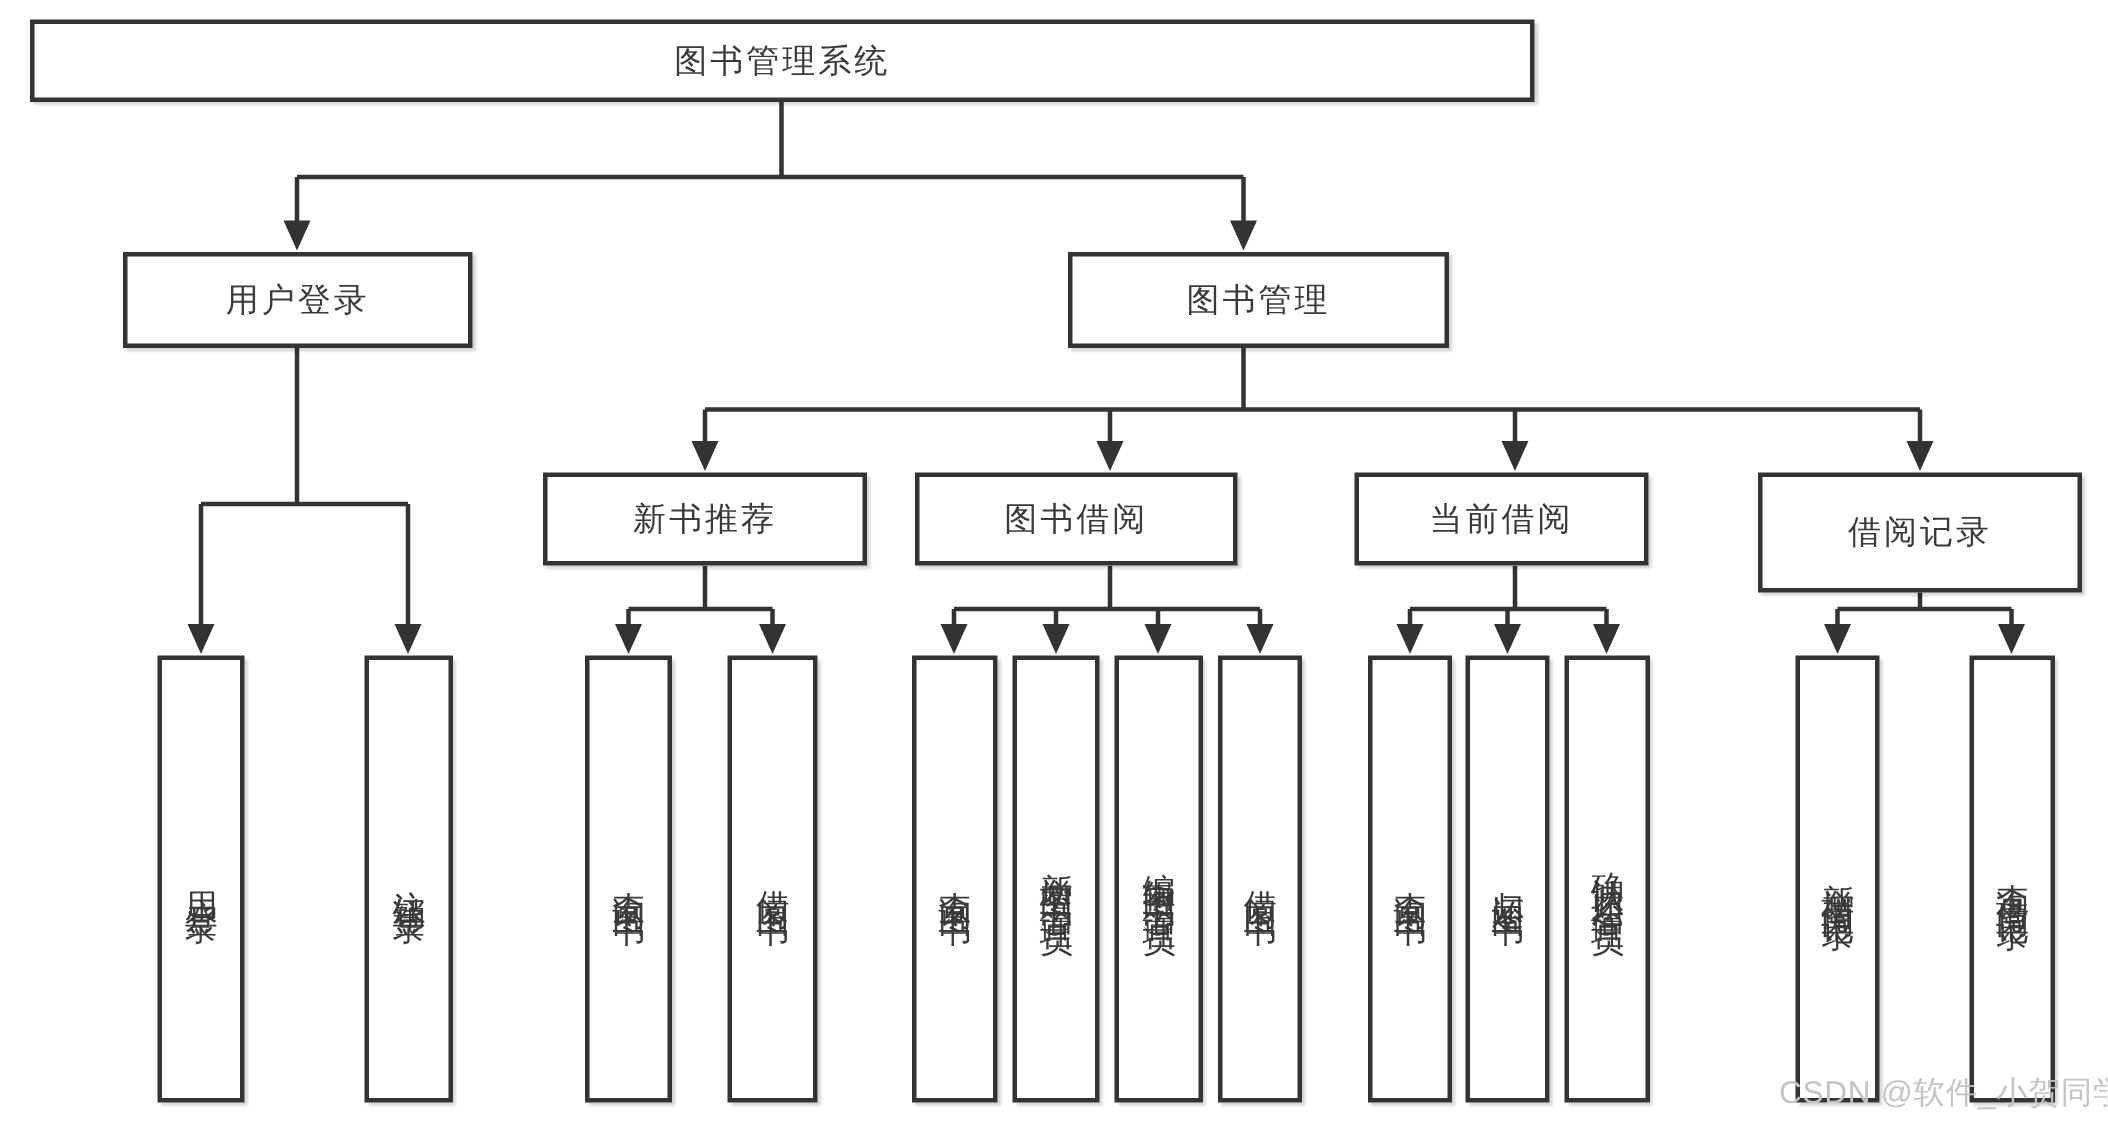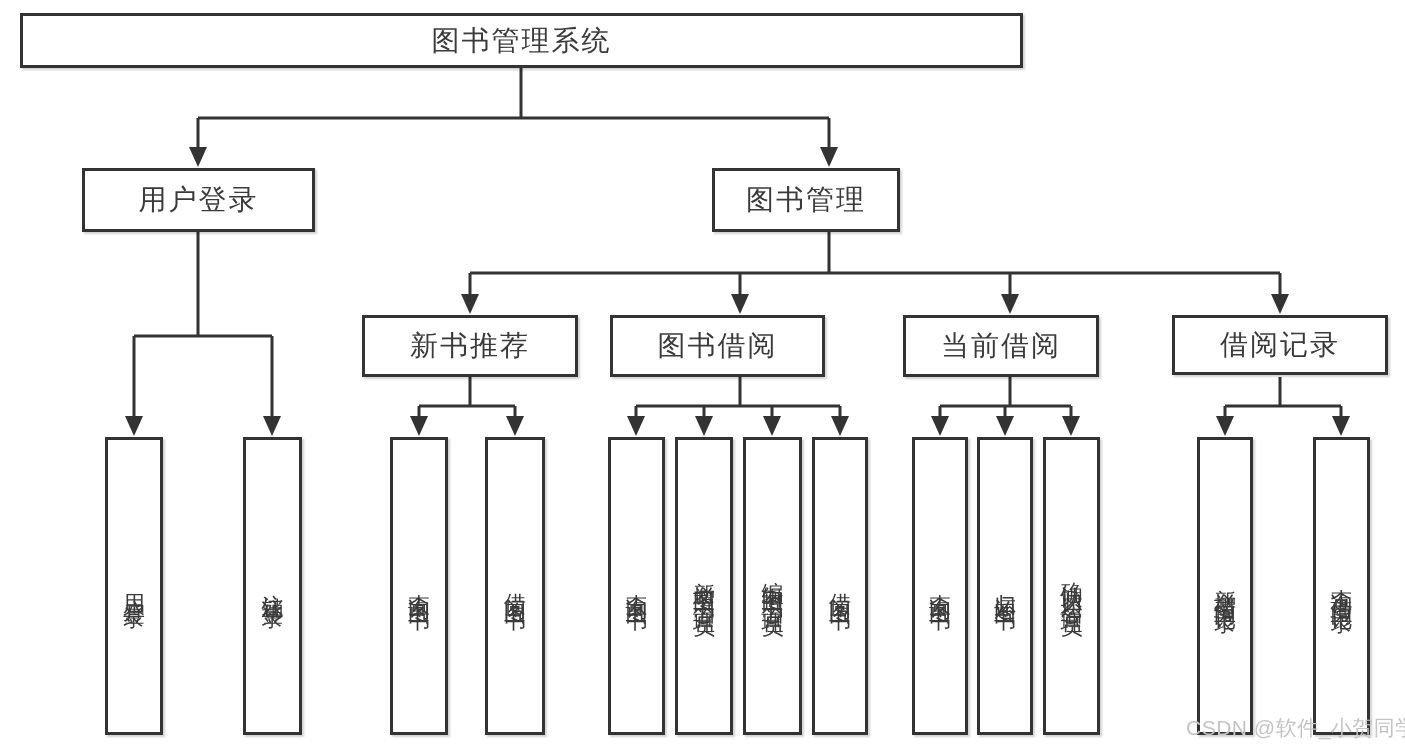--- a/index.html
+++ b/index.html
@@ -8,21 +8,21 @@
     font-family:"Liberation Sans","DejaVu Sans",sans-serif;
   }
   .connectors{position:absolute;left:0;top:0;width:1405px;height:747px;z-index:1;}
   .connectors path{stroke:#333333;stroke-width:3;fill:none;}
   .connectors polygon{fill:#333333;stroke:none;}
   .box{
     position:absolute;box-sizing:border-box;background:#ffffff;border:3px solid #333333;
     display:flex;align-items:center;justify-content:center;color:#3a3a3a;z-index:2;
     box-shadow:2px 2px 2px rgba(0,0,0,0.18);
   }
-  .hlabel{font-size:28px;letter-spacing:2px;white-space:nowrap;}
+  .hlabel{font-size:22px;letter-spacing:2px;white-space:nowrap;}
   .vlabel{
     writing-mode:vertical-rl;text-orientation:mixed;
     font-size:22px;letter-spacing:5px;line-height:1.1;white-space:nowrap;
   }
   .watermark{
     position:absolute;left:1186px;top:714px;z-index:3;
     font-size:21px;color:#c4c4c4;letter-spacing:0.5px;white-space:nowrap;
   }
 </style>
 </head>
@@ -80,34 +80,34 @@
     </g>
   </svg>
 
   <div class="box" style="left:20px;top:13px;width:1003px;height:55px;">
     <span class="hlabel">图书管理系统</span>
   </div>
 
   <div class="box" style="left:82px;top:168px;width:233px;height:64px;">
     <span class="hlabel">用户登录</span>
   </div>
-  <div class="box" style="left:712px;top:168px;width:188px;height:64px;">
+  <div class="box" style="left:712px;top:168px;width:254px;height:64px;">
     <span class="hlabel">图书管理</span>
   </div>
 
   <div class="box" style="left:362px;top:315px;width:216px;height:62px;">
     <span class="hlabel">新书推荐</span>
   </div>
   <div class="box" style="left:610px;top:315px;width:215px;height:62px;">
     <span class="hlabel">图书借阅</span>
   </div>
   <div class="box" style="left:903px;top:315px;width:196px;height:62px;">
     <span class="hlabel">当前借阅</span>
   </div>
-  <div class="box" style="left:1172px;top:315px;width:216px;height:60px;">
+  <div class="box" style="left:1172px;top:315px;width:216px;height:80px;">
     <span class="hlabel">借阅记录</span>
   </div>
 
   <div class="box" style="left:105px;top:437px;width:58px;height:298px;">
     <span class="vlabel">用户登录</span>
   </div>
   <div class="box" style="left:243px;top:437px;width:59px;height:298px;">
     <span class="vlabel">注销登录</span>
   </div>
 

